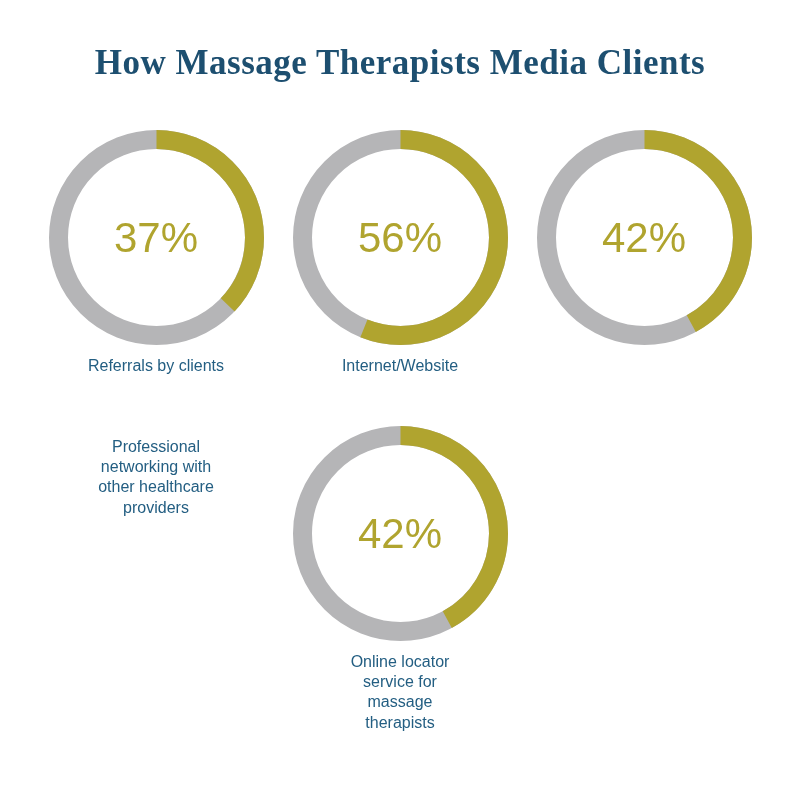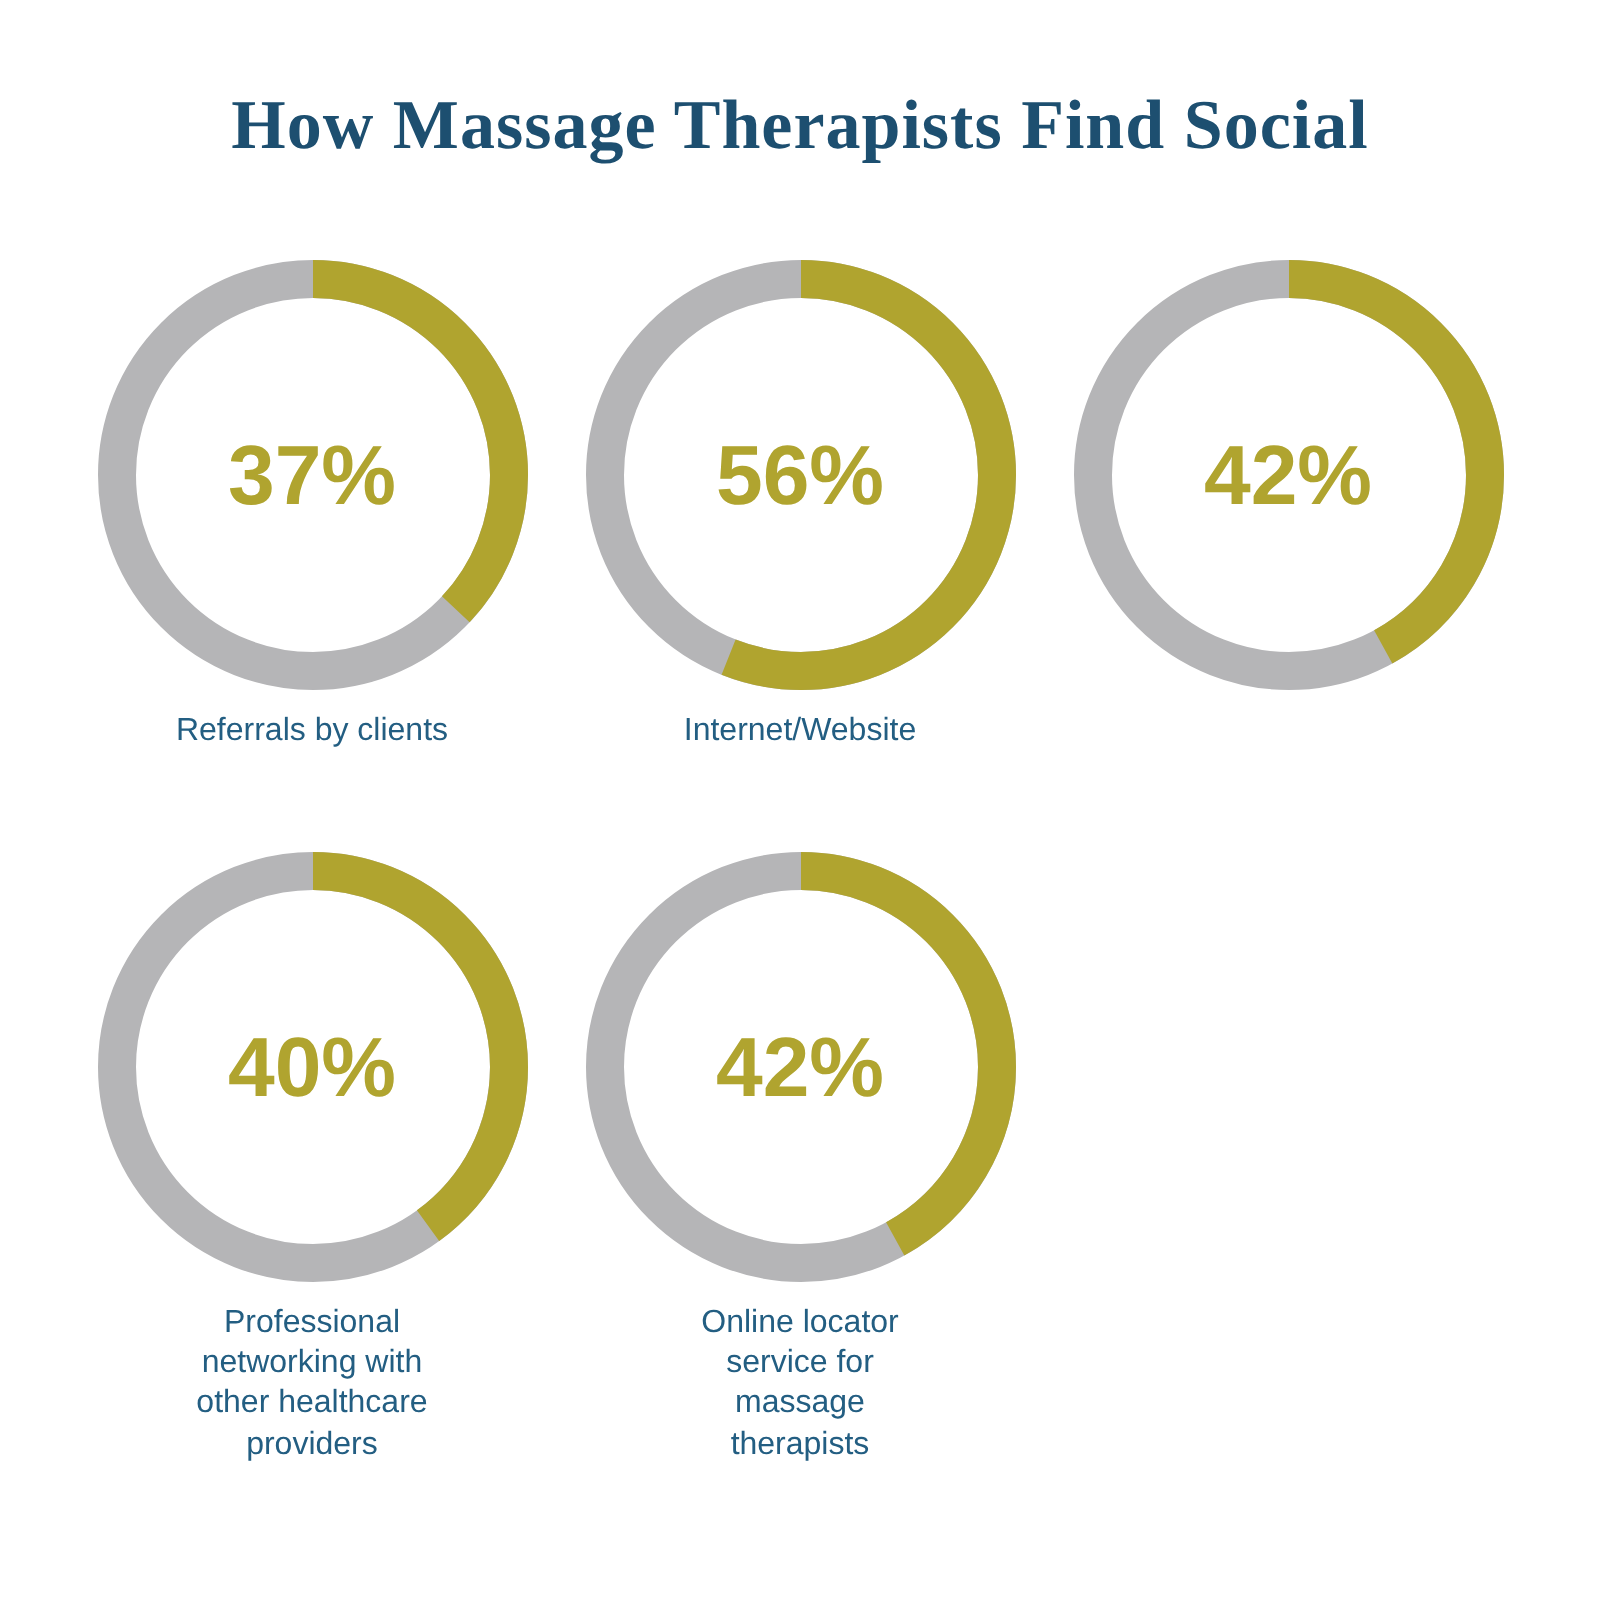--- a/index.html
+++ b/index.html
@@ -40,39 +40,39 @@
     height: 215px;
   }
   .ring svg { display: block; width: 215px; height: 215px; }
   .pct {
     position: absolute;
     inset: 0;
     display: flex;
     align-items: center;
     justify-content: center;
     font-size: 42px;
-    font-weight: 700;
+    font-weight: 400;
     color: var(--value-color, #b0a42f);
     pointer-events: none;
   }
   .label {
     margin-top: 11px;
     max-width: 235px;
     text-align: center;
     font-size: 16px;
     line-height: 1.26;
     color: var(--label-color, #235e82);
     white-space: pre-line;
   }
 </style>
 </head>
 <body>
 
 <div class="page" style="--title-color: #1d4f70; --label-color: #235e82; --value-color: #b0a42f;">
-  <h1 class="title">How Massage Therapists Find Social</h1>
+  <h1 class="title">How Massage Therapists Media Clients</h1>
   <div class="grid">
       <div class="cell">
         <div class="ring">
           <svg viewBox="0 0 215 215">
             <circle cx="107.5" cy="107.5" r="98" fill="none" stroke="#b5b5b7" stroke-width="19"></circle>
             <circle cx="107.5" cy="107.5" r="98" fill="none" stroke="#b0a42f" stroke-width="19" stroke-dasharray="227.8282992383318 615.7521601035994" transform="rotate(-90 107.5 107.5)"></circle>
           </svg>
           <div class="pct">37%</div>
         </div>
         <div class="label">Referrals by clients</div>
@@ -90,27 +90,20 @@
       <div class="cell">
         <div class="ring">
           <svg viewBox="0 0 215 215">
             <circle cx="107.5" cy="107.5" r="98" fill="none" stroke="#b5b5b7" stroke-width="19"></circle>
             <circle cx="107.5" cy="107.5" r="98" fill="none" stroke="#b0a42f" stroke-width="19" stroke-dasharray="258.61590724351174 615.7521601035994" transform="rotate(-90 107.5 107.5)"></circle>
           </svg>
           <div class="pct">42%</div>
         </div>
       </div>
       <div class="cell">
-        <div class="ring">
-          <svg viewBox="0 0 215 215">
-            <circle cx="107.5" cy="107.5" r="98" fill="none" stroke="#b5b5b7" stroke-width="19"></circle>
-            <circle cx="107.5" cy="107.5" r="98" fill="none" stroke="#b0a42f" stroke-width="19" stroke-dasharray="246.30086404143978 615.7521601035994" transform="rotate(-90 107.5 107.5)"></circle>
-          </svg>
-          <div class="pct">40%</div>
-        </div>
         <div class="label">Professional
 networking with
 other healthcare
 providers</div>
       </div>
       <div class="cell">
         <div class="ring">
           <svg viewBox="0 0 215 215">
             <circle cx="107.5" cy="107.5" r="98" fill="none" stroke="#b5b5b7" stroke-width="19"></circle>
             <circle cx="107.5" cy="107.5" r="98" fill="none" stroke="#b0a42f" stroke-width="19" stroke-dasharray="258.61590724351174 615.7521601035994" transform="rotate(-90 107.5 107.5)"></circle>

